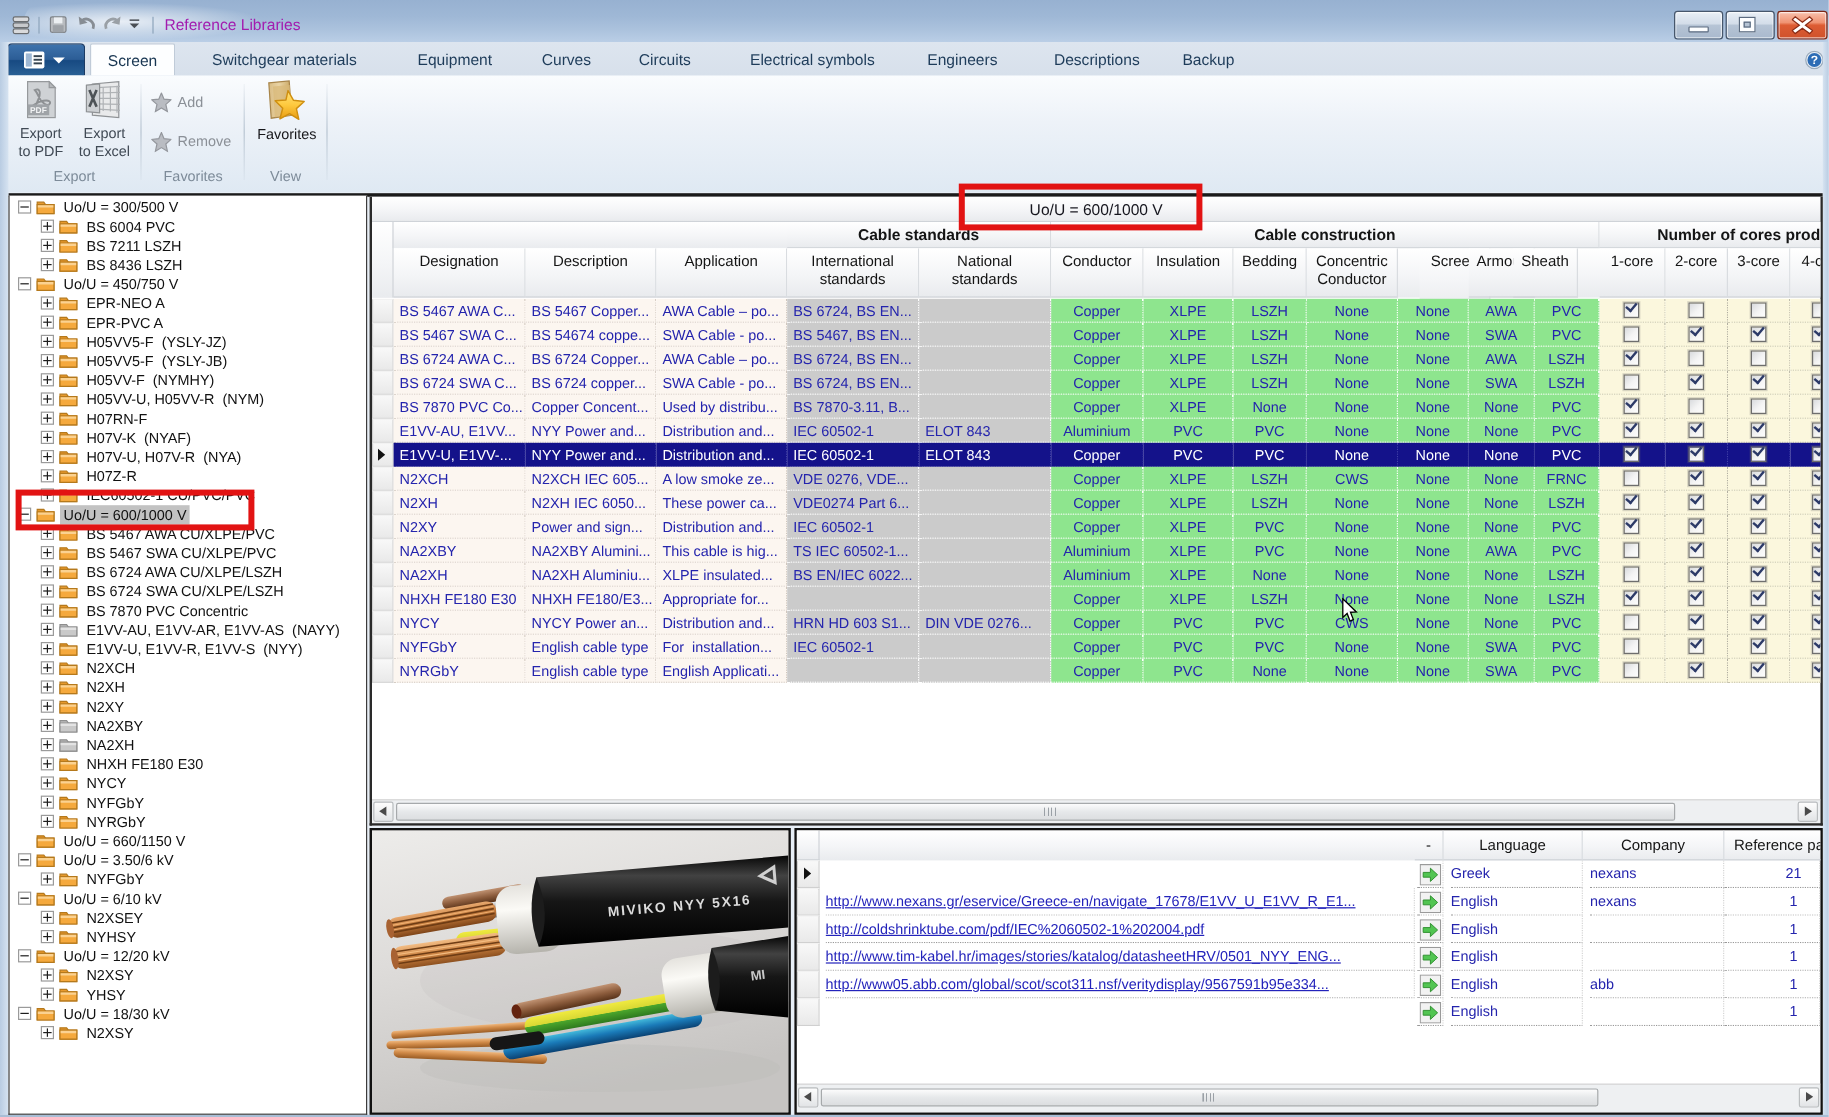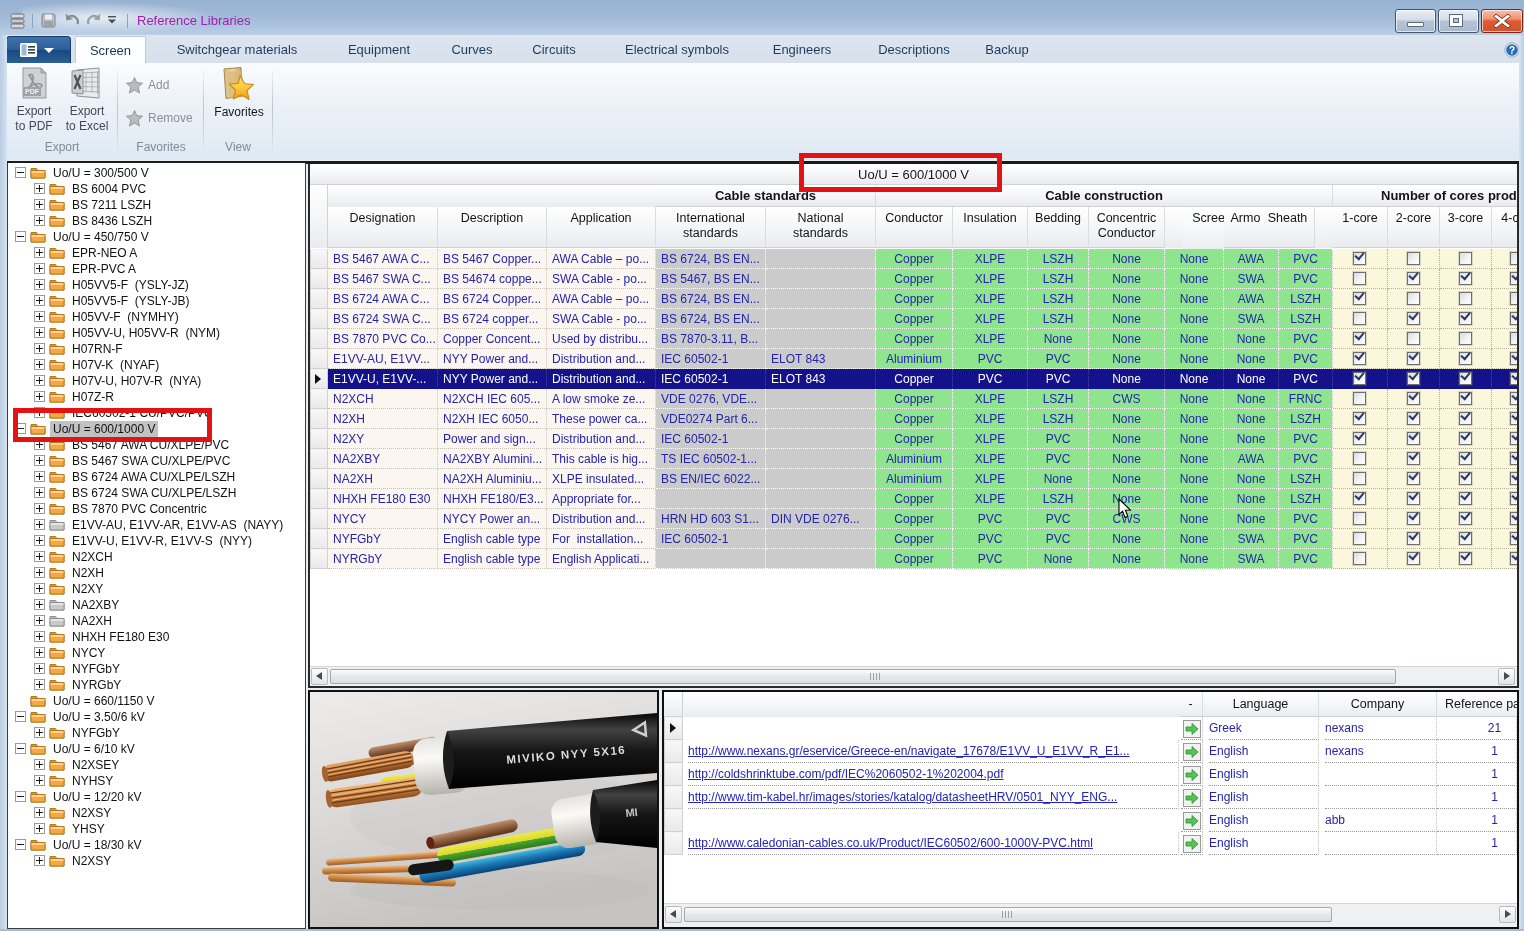--- a/index.html
+++ b/index.html
@@ -1192,32 +1192,32 @@
 <rect x="0.5" y="0.5" width="17" height="17" fill="#f2f2f2" stroke="#9a9a9a"></rect>
 <path d="M3 7 L9 7 L9 3.5 L15 9 L9 14.5 L9 11 L3 11 Z" fill="#52c552" stroke="#2e8f2e" stroke-width="0.8"></path>
 </svg>
 <div class="lrow abs" style="left:517px;top:94px;width:22px;border-bottom:1px dotted #999"></div>
 <div class="lrow abs" style="left:545px;top:94px;width:110px;border-bottom:1px dotted #999">English</div>
 <div class="lrow abs" style="left:661px;top:94px;width:112px;border-bottom:1px dotted #999"></div>
 <div class="lrow abs" style="left:773px;top:94px;width:80px;border-bottom:1px dotted #999">
       <span style="position:absolute;left:20px;width:75px;text-align:center">1</span>
     </div>
 <div class="rowsel abs" style="left:0;top:117px;width:19px;height:23px"></div>
+<div class="lrow abs" style="left:24px;top:117px;width:491px;border-bottom:1px dotted #999"><span class="link">http://www05.abb.com/global/scot/scot311.nsf/veritydisplay/9567591b95e334...</span></div>
 <svg class="abs" style="left:519px;top:120px" width="18" height="18" viewBox="0 0 18 18">
 <rect x="0.5" y="0.5" width="17" height="17" fill="#f2f2f2" stroke="#9a9a9a"></rect>
 <path d="M3 7 L9 7 L9 3.5 L15 9 L9 14.5 L9 11 L3 11 Z" fill="#52c552" stroke="#2e8f2e" stroke-width="0.8"></path>
 </svg>
 <div class="lrow abs" style="left:517px;top:117px;width:22px;border-bottom:1px dotted #999"></div>
 <div class="lrow abs" style="left:545px;top:117px;width:110px;border-bottom:1px dotted #999">English</div>
 <div class="lrow abs" style="left:661px;top:117px;width:112px;border-bottom:1px dotted #999">abb</div>
 <div class="lrow abs" style="left:773px;top:117px;width:80px;border-bottom:1px dotted #999">
       <span style="position:absolute;left:20px;width:75px;text-align:center">1</span>
     </div>
 <div class="rowsel abs" style="left:0;top:140px;width:19px;height:23px"></div>
-<div class="lrow abs" style="left:24px;top:140px;width:491px;border-bottom:1px dotted #999"><span class="link">http://www.caledonian-cables.co.uk/Product/IEC60502/600-1000V-PVC.html</span></div>
 <svg class="abs" style="left:519px;top:143px" width="18" height="18" viewBox="0 0 18 18">
 <rect x="0.5" y="0.5" width="17" height="17" fill="#f2f2f2" stroke="#9a9a9a"></rect>
 <path d="M3 7 L9 7 L9 3.5 L15 9 L9 14.5 L9 11 L3 11 Z" fill="#52c552" stroke="#2e8f2e" stroke-width="0.8"></path>
 </svg>
 <div class="lrow abs" style="left:517px;top:140px;width:22px;border-bottom:1px dotted #999"></div>
 <div class="lrow abs" style="left:545px;top:140px;width:110px;border-bottom:1px dotted #999">English</div>
 <div class="lrow abs" style="left:661px;top:140px;width:112px;border-bottom:1px dotted #999"></div>
 <div class="lrow abs" style="left:773px;top:140px;width:80px;border-bottom:1px dotted #999">
       <span style="position:absolute;left:20px;width:75px;text-align:center">1</span>
     </div>

